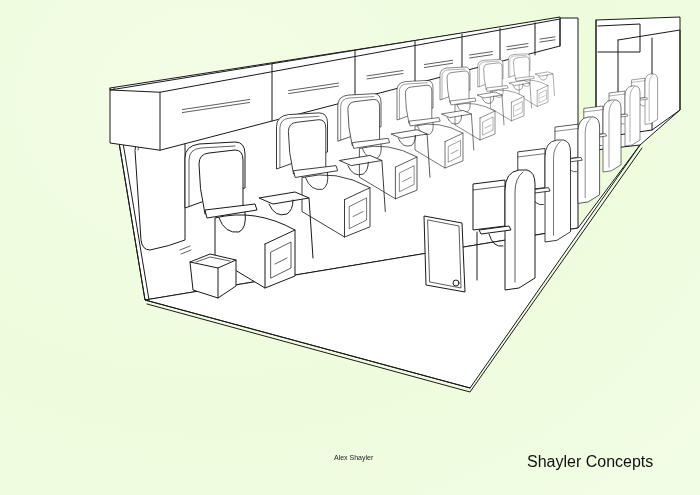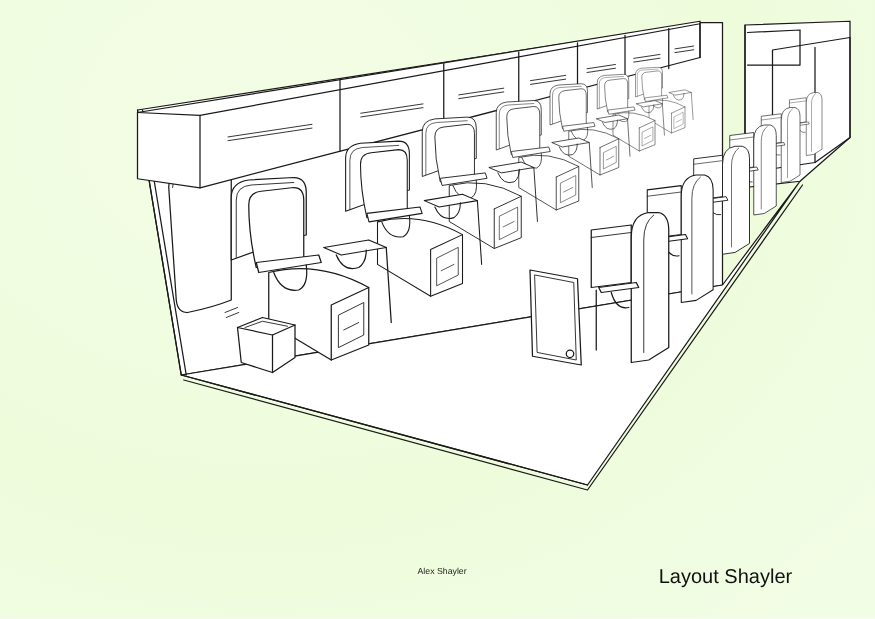--- a/index.html
+++ b/index.html
@@ -254,14 +254,14 @@
     </g>
 
     <g>
       <polygon class="fw" points="424,216 462,223 465,292 426,285"></polygon>
       <polygon class="ln thin" points="428,220 459,226 461,288 430,282"></polygon>
       <circle class="ln" cx="456" cy="283" r="3"></circle>
     </g>
   </svg>
 
   <div id="author">Alex Shayler</div>
-  <div id="title">Layout Shayler</div>
+  <div id="title">Shayler Concepts</div>
 </div>
 
 </body></html>

